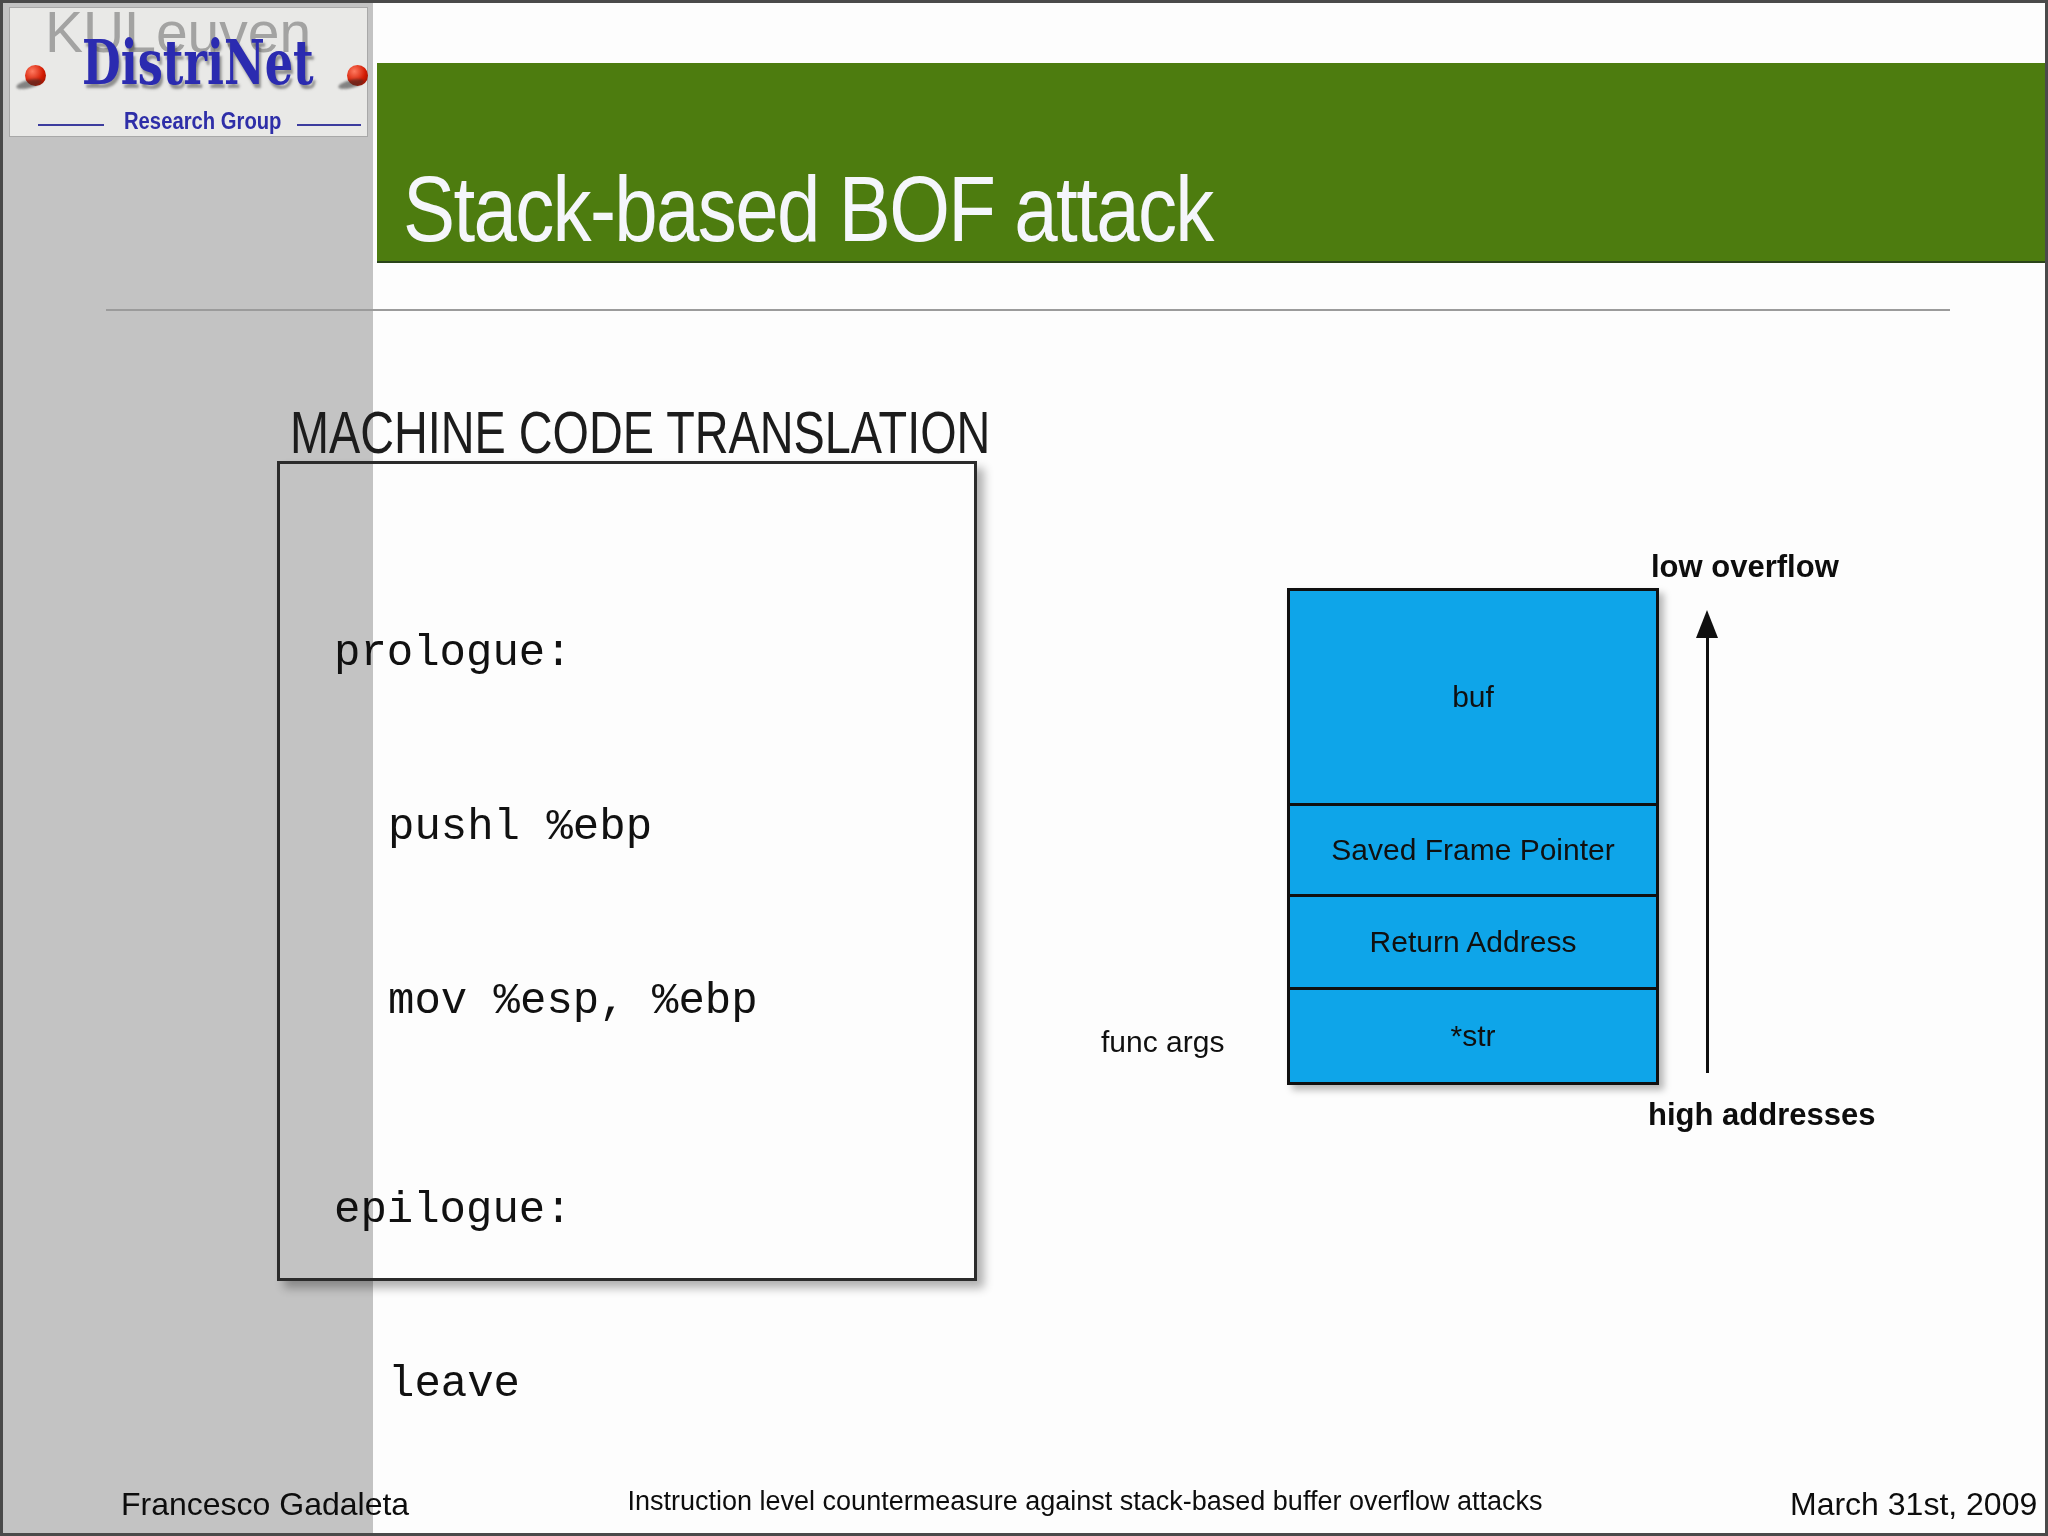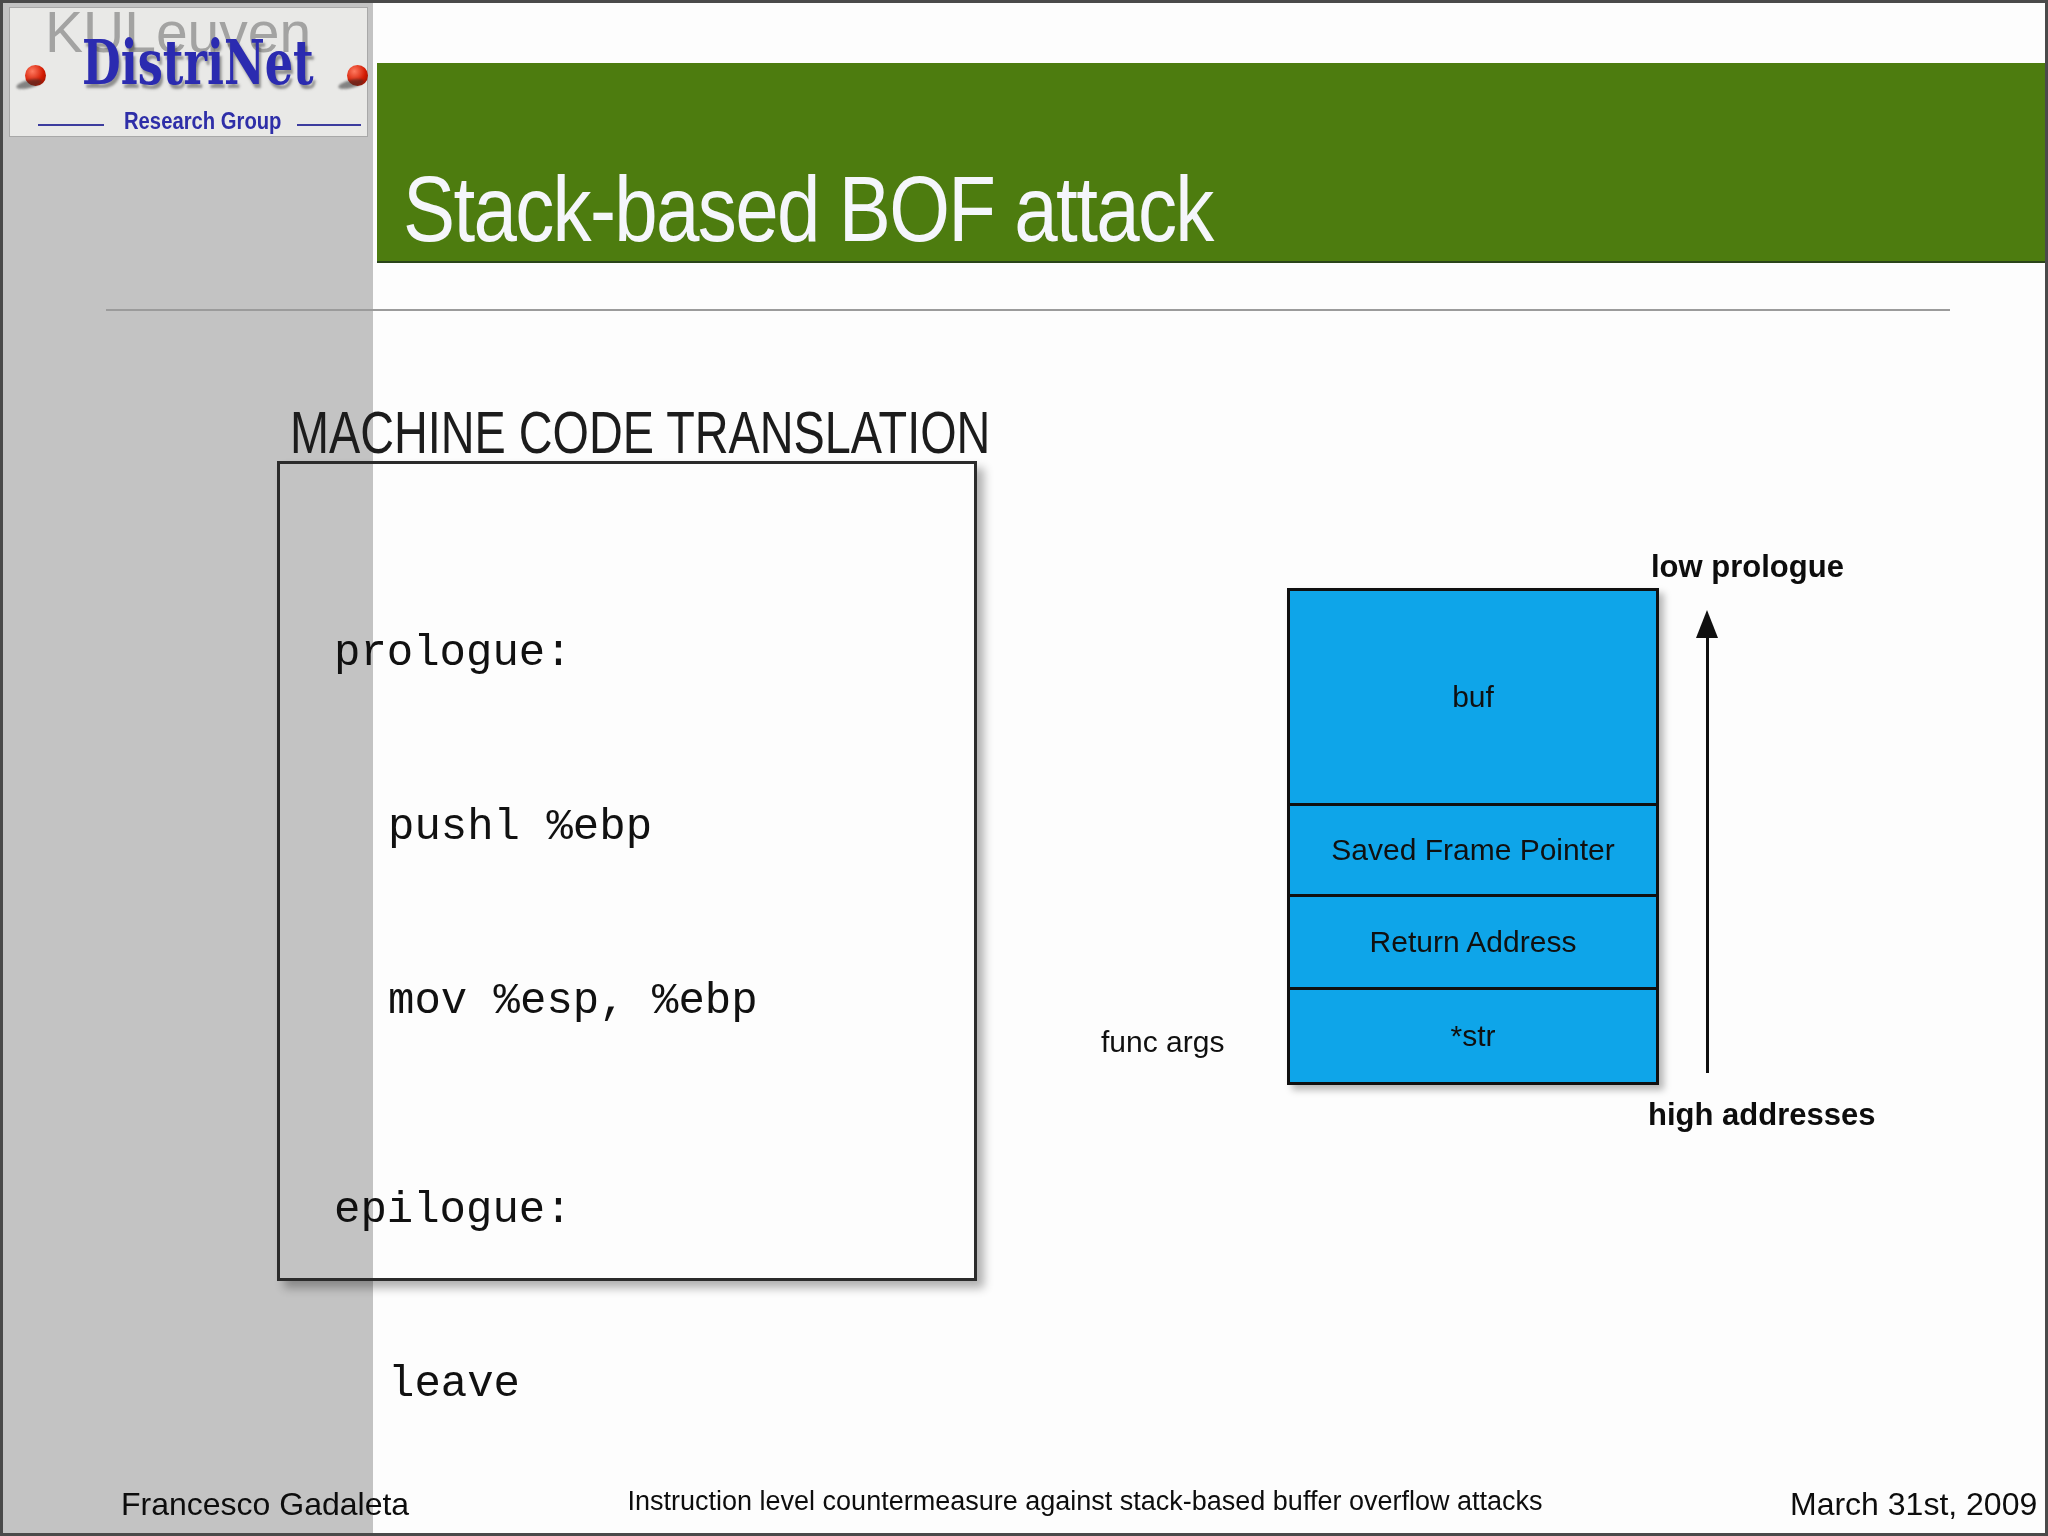--- a/index.html
+++ b/index.html
@@ -193,21 +193,21 @@
     <div class="code-line ind1">ret</div>
   </div>
 
   <div class="stack-box">
     <div class="stack-row buf">buf</div>
     <div class="stack-row sfp">Saved Frame Pointer</div>
     <div class="stack-row ra">Return Address</div>
     <div class="stack-row str">*str</div>
   </div>
 
-  <div class="addr-label low">low prologue</div>
+  <div class="addr-label low">low overflow</div>
   <div class="arrow-head"></div>
   <div class="arrow-line"></div>
   <div class="addr-label high">high addresses</div>
   <div class="func-args-label">func args</div>
 
   <div class="footer-text author">Francesco Gadaleta</div>
   <div class="footer-text center">Instruction level countermeasure against stack-based buffer overflow attacks</div>
   <div class="footer-text date">March 31st, 2009</div>
 
 </div>

